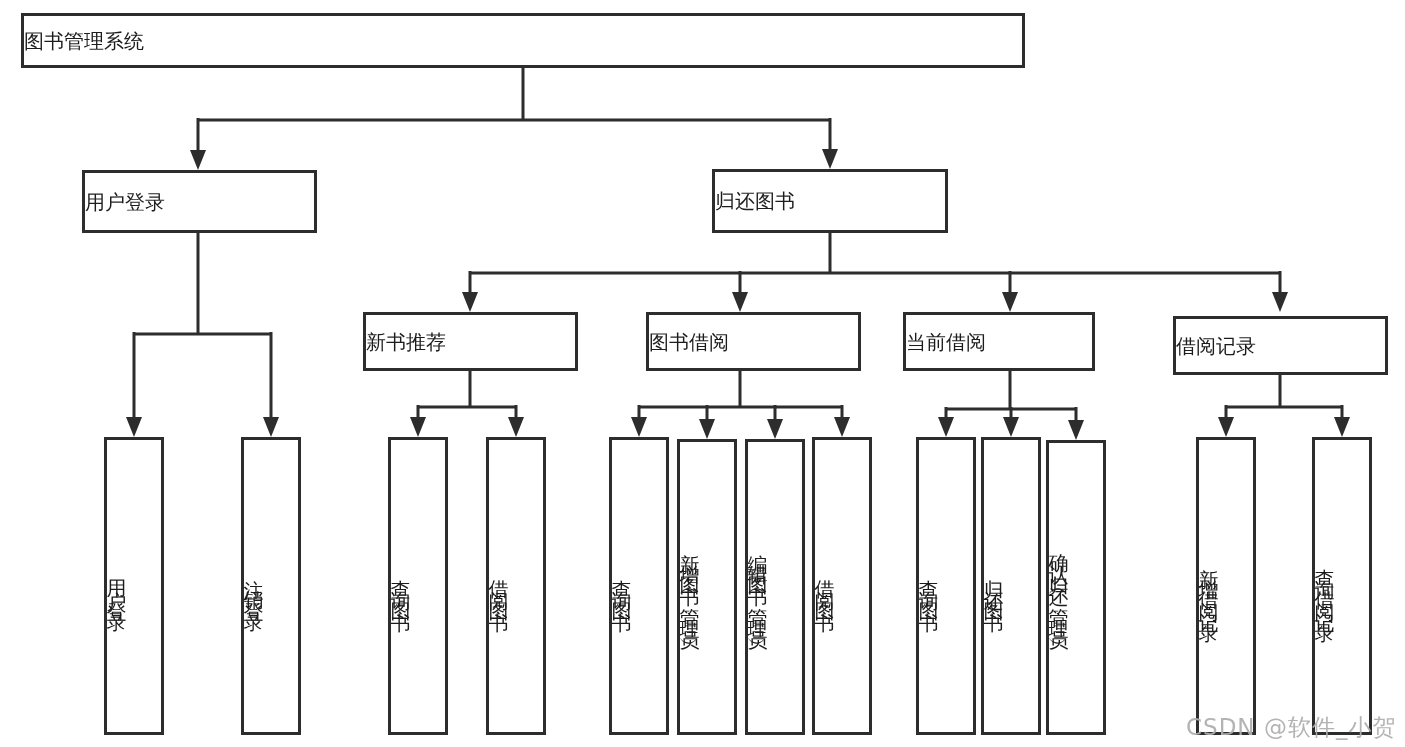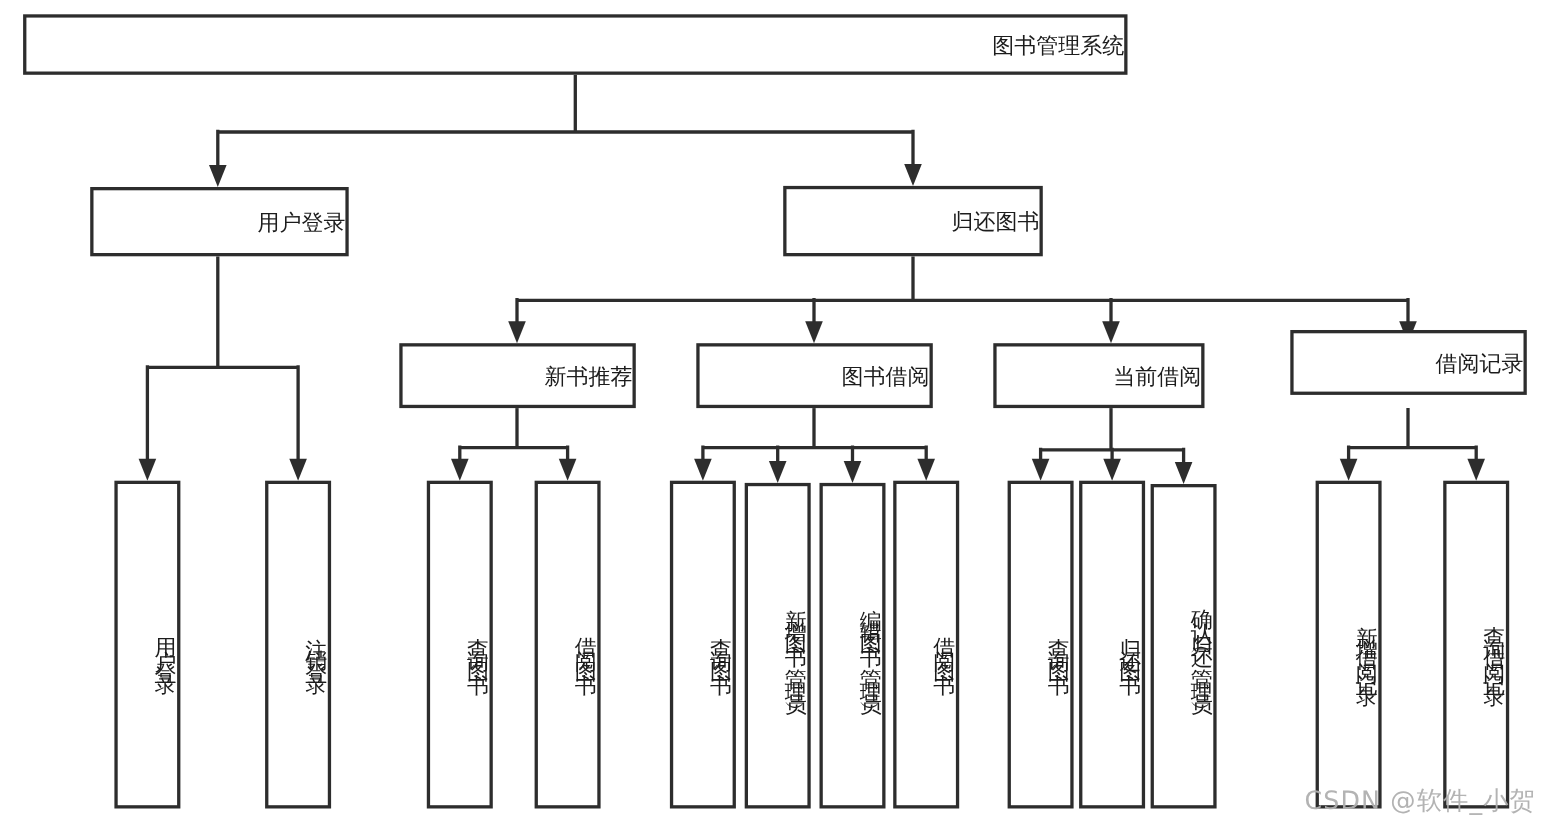--- a/index.html
+++ b/index.html
@@ -30,21 +30,21 @@
   }
   .edge { stroke: var(--line); stroke-width: 3; fill: none; }
   .tri  { fill: var(--line); stroke: none; }
   .box {
     position: absolute;
     box-sizing: border-box;
     background: var(--box-bg);
     border: 3px solid var(--line);
     display: flex;
     align-items: center;
-    justify-content: flex-end;
+    justify-content: flex-start;
     color: var(--text);
     font-size: 20px;
     line-height: 1;
     white-space: nowrap;
   }
   .box.v .vt {
     writing-mode: vertical-rl;
     text-orientation: mixed;
     letter-spacing: 11px;
   }
@@ -121,27 +121,27 @@
   <div class="box h" style="left:82px;top:170px;width:235px;height:63px">
     <span>用户登录</span>
   </div>
   <div class="box h" style="left:712px;top:169px;width:236px;height:64px">
     <span>归还图书</span>
   </div>
 
   <div class="box h" style="left:363px;top:312px;width:215px;height:59px">
     <span>新书推荐</span>
   </div>
-  <div class="box h" style="left:633px;top:312px;width:215px;height:59px">
+  <div class="box h" style="left:646px;top:312px;width:215px;height:59px">
     <span>图书借阅</span>
   </div>
   <div class="box h" style="left:903px;top:312px;width:192px;height:59px">
     <span>当前借阅</span>
   </div>
-  <div class="box h" style="left:1173px;top:300px;width:215px;height:59px">
+  <div class="box h" style="left:1173px;top:316px;width:215px;height:59px">
     <span>借阅记录</span>
   </div>
 
   <div class="box v" style="left:104px;top:437px;width:60px;height:298px">
     <span class="vt">用户登录</span>
   </div>
   <div class="box v" style="left:241px;top:437px;width:60px;height:298px">
     <span class="vt">注销登录</span>
   </div>
 

